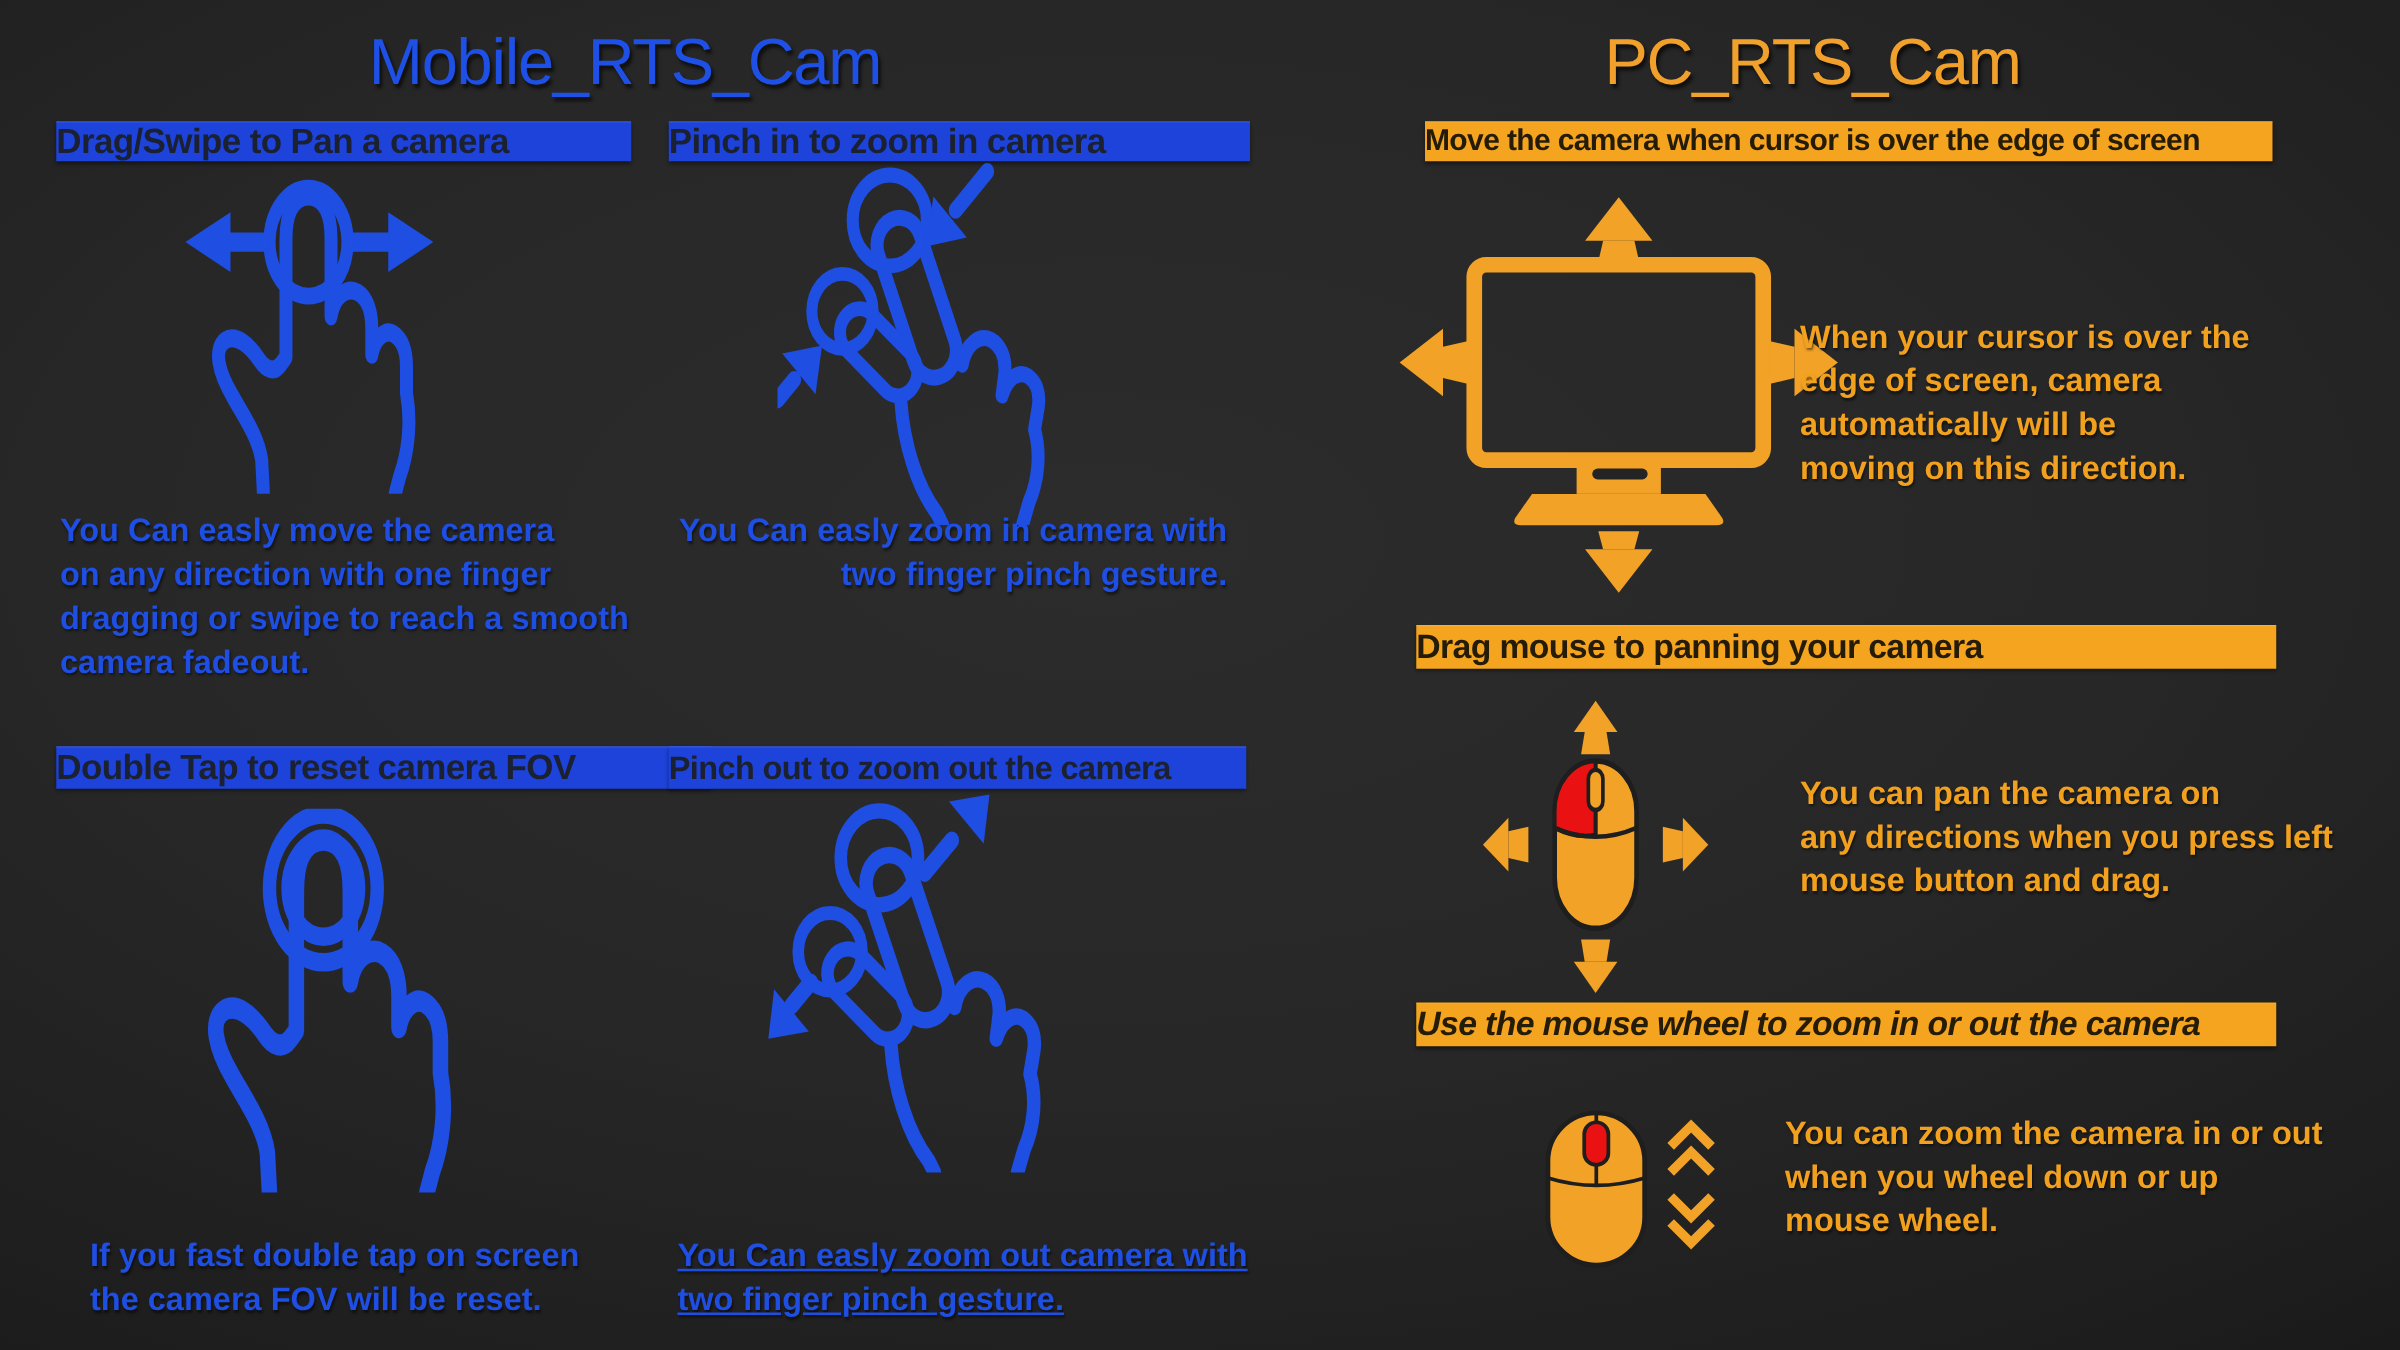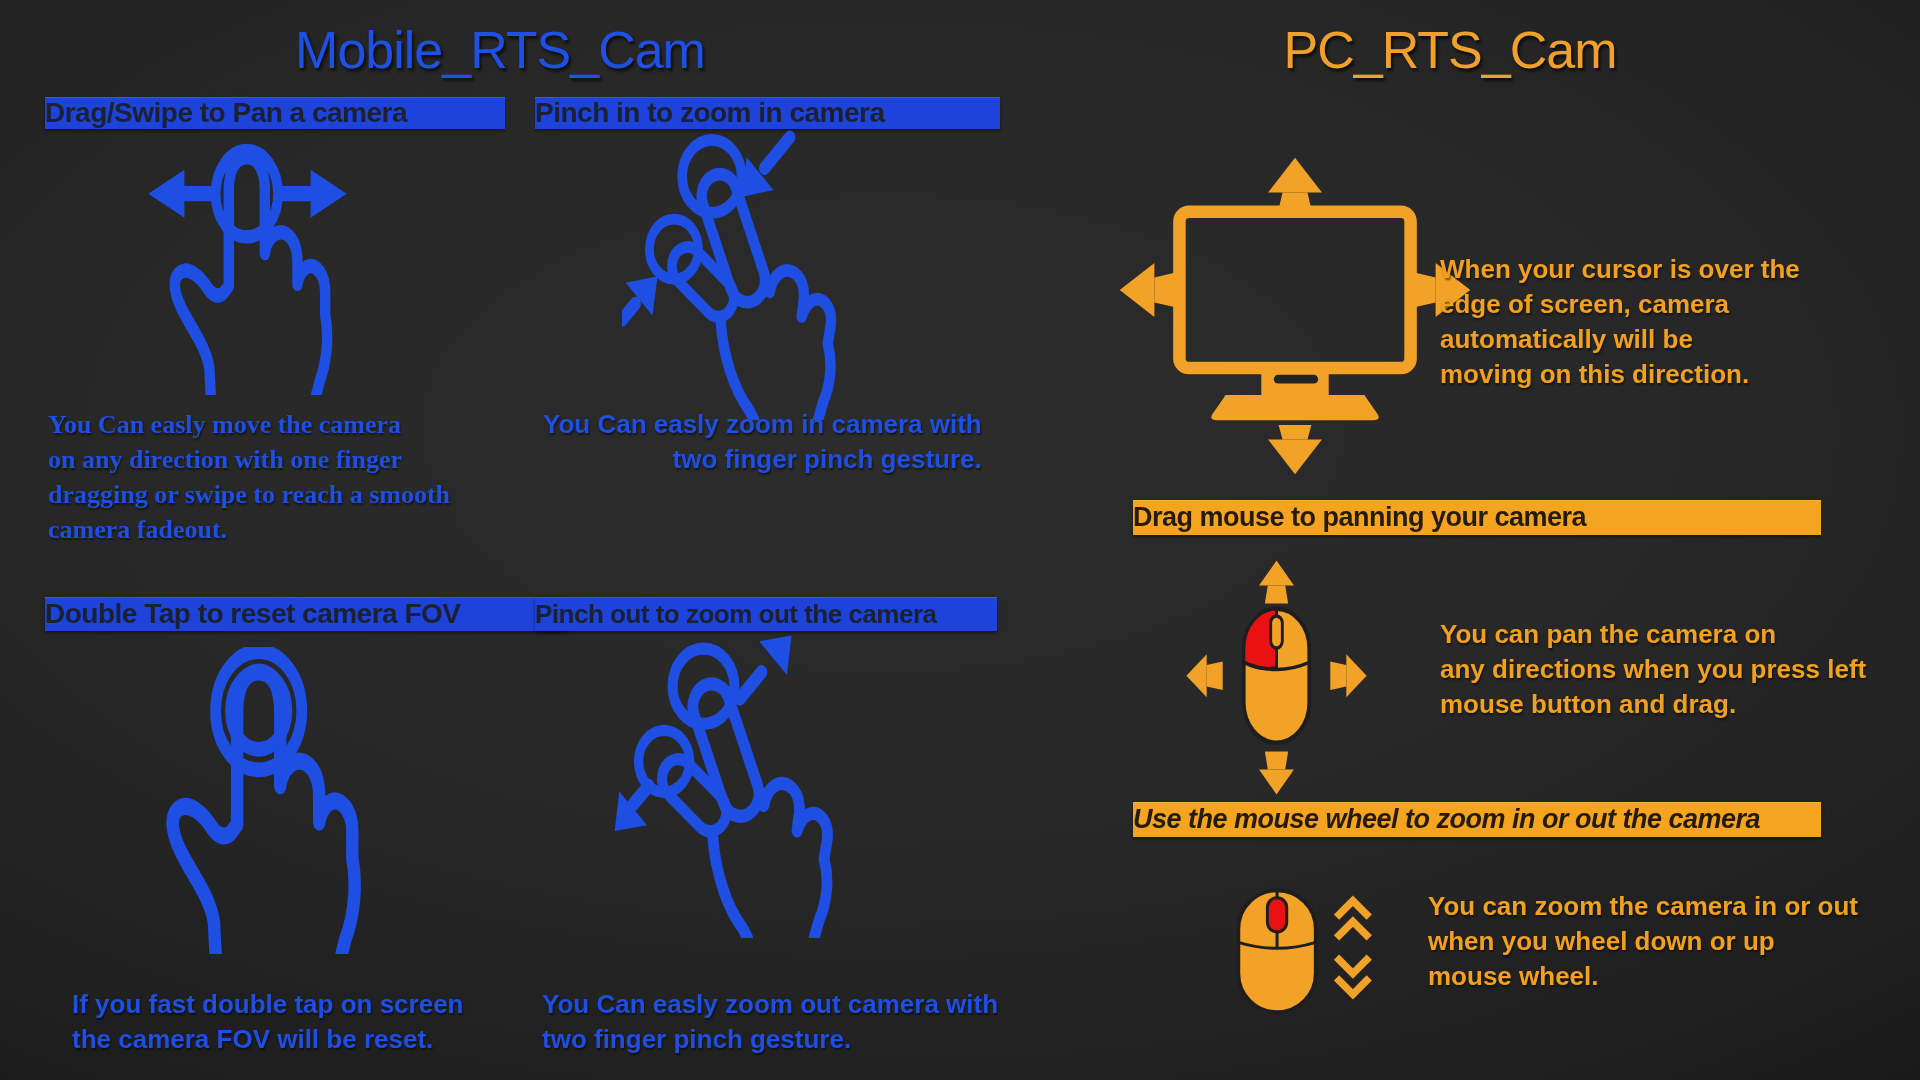--- a/index.html
+++ b/index.html
@@ -26,24 +26,24 @@
   #h-b2{left:535px;top:597px;width:462px;height:34px;line-height:34px;font-size:26px;}
   #h-p1{left:1140px;top:97px;width:678px;height:32px;line-height:32px;font-size:24px;}
   #h-p2{left:1133px;top:500px;width:688px;height:35px;line-height:35px;font-size:27px;}
   #h-p3{left:1133px;top:802px;width:688px;height:35px;line-height:35px;font-size:27px;font-style:italic;}
   .para{
     position:absolute;font-weight:bold;font-size:26px;line-height:35px;
     white-space:pre-line;text-shadow:1px 2px 2px rgba(0,0,0,.5);
   }
   .para-blue{color:#1E4EE2;}
   .para-orange{color:#F2A11E;text-align:left;}
-  #p-a1{left:48px;top:407px;font-family:Liberation Serif, serif;}
+  #p-a1{left:48px;top:407px;}
   #p-b1{left:543px;top:407px;text-align:right;}
   #p-a2{left:72px;top:987px;}
-  #p-b2{left:542px;top:987px;}
+  #p-b2{left:542px;top:987px;text-decoration:underline;}
   #p-p1{left:1440px;top:252px;width:432px;}
   #p-p2{left:1440px;top:617px;width:450px;}
   #p-p3{left:1428px;top:889px;width:450px;}
   .icon{position:absolute;}
   .blue-stroke{stroke:#1E4EE2;fill:none;stroke-linecap:round;stroke-linejoin:round;}
   .blue-fill{fill:#1E4EE2;stroke:none;}
 </style>
 </head>
 <body>
 
@@ -103,20 +103,21 @@
 camera fadeout.</div>
   <div class="para para-blue" id="p-b1">You Can easly zoom in camera with
 two finger pinch gesture.</div>
   <div class="para para-blue" id="p-a2">If you fast double tap on screen
 the camera FOV will be reset.</div>
   <div class="para para-blue" id="p-b2">You Can easly zoom out camera with
 two finger pinch gesture.</div>
 
   <div class="title" id="pc-title">PC_RTS_Cam</div>
 
+  <div class="hdr hdr-orange" id="h-p1">Move the camera when cursor is over the edge of screen</div>
   <div class="hdr hdr-orange" id="h-p2">Drag mouse to panning your camera</div>
   <div class="hdr hdr-orange" id="h-p3">Use the mouse wheel to zoom in or out the camera</div>
 
   <svg class="icon" style="left:1112px;top:152px;" width="366" height="328" viewBox="0 0 380 340" preserveAspectRatio="none">
     <g fill="#F2A227">
       <rect x="70" y="62" width="240" height="162" rx="10" fill="none" stroke="#F2A227" stroke-width="13"></rect>
       <rect x="155" y="224" width="70" height="28"></rect>
       <path d="M 118,252 L 262,252 L 276,272 Q 279,278 271,278 L 109,278 Q 101,278 104,272 Z"></path>
       <rect x="168" y="231" width="46" height="9" rx="4.5" fill="#242424"></rect>
       <polygon points="190,6 162,42 218,42"></polygon>

